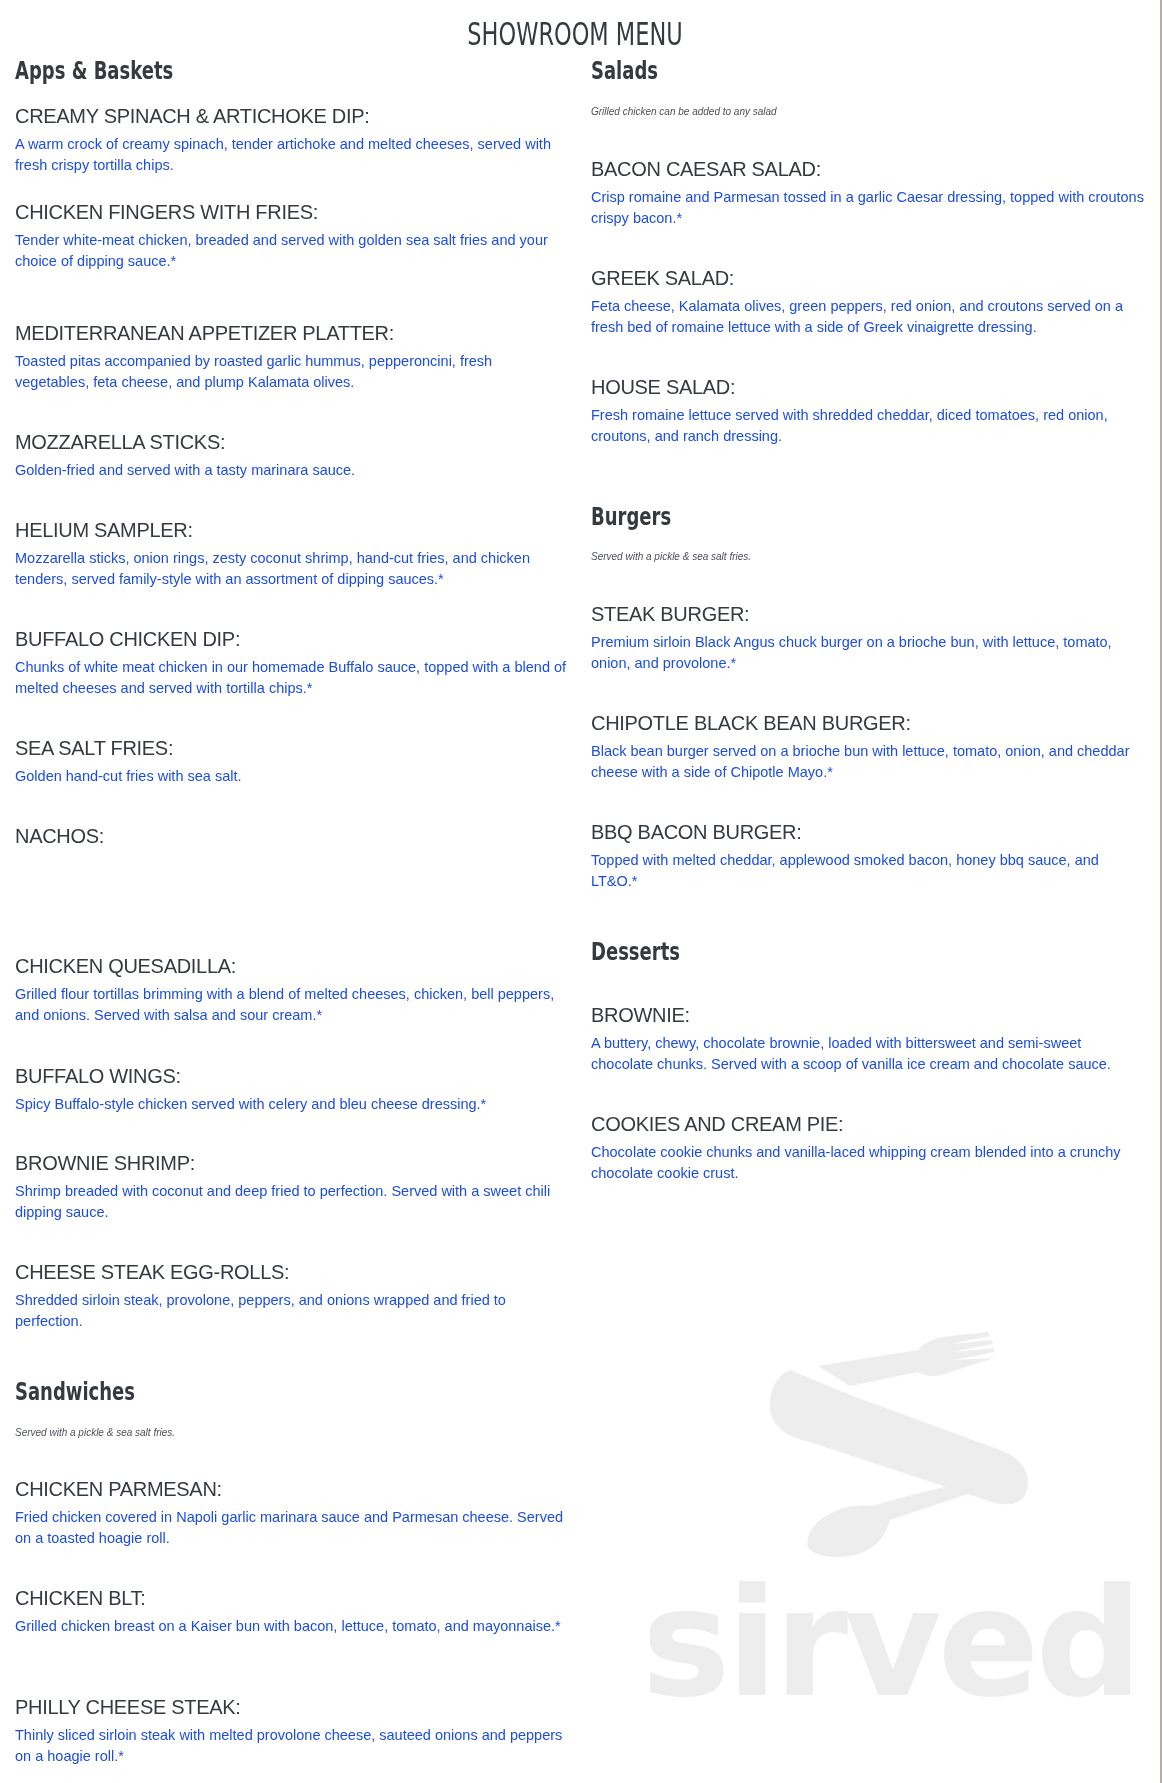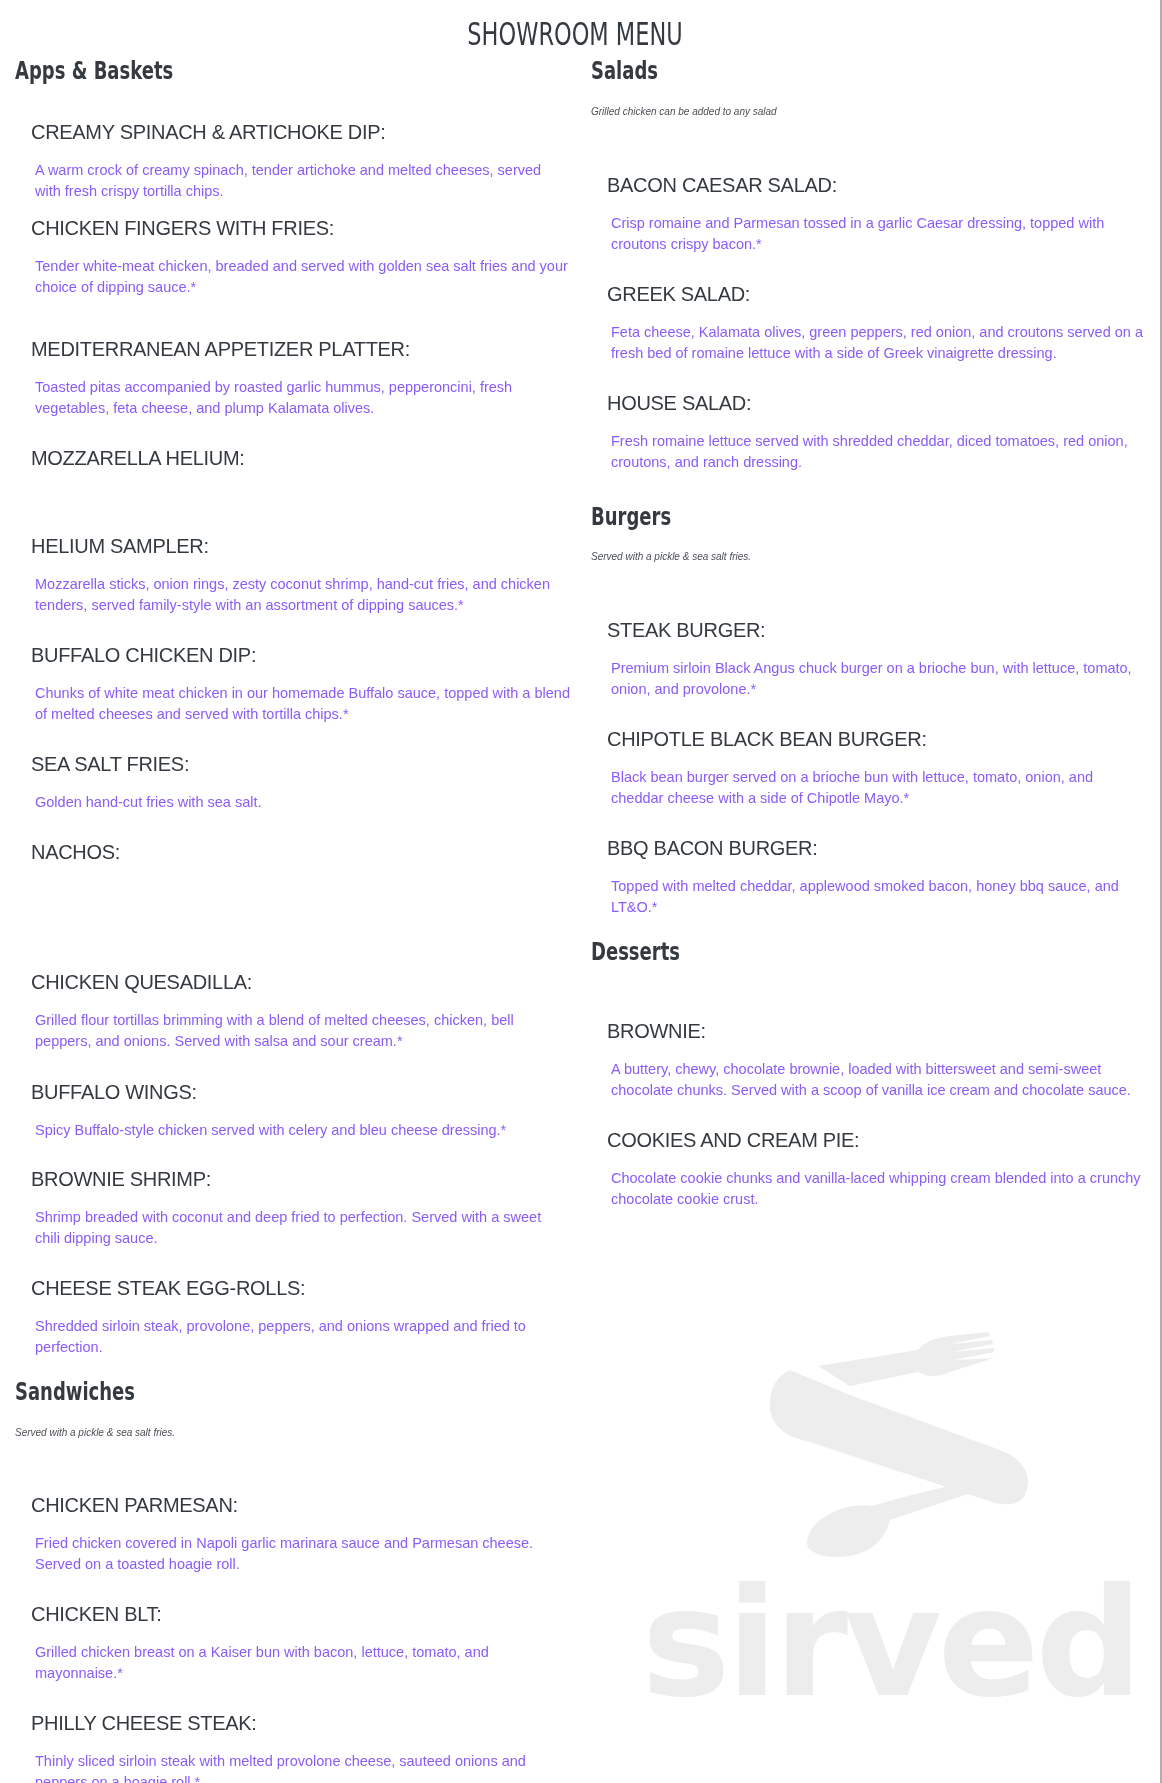--- a/index.html
+++ b/index.html
@@ -24,24 +24,24 @@
     font-size:25px; color:#343a40; white-space:nowrap;
     transform:scaleX(0.72); transform-origin:left top; line-height:30px;
   }
   .sec-sub {
     position:absolute; left:0; font-style:italic; font-size:10px; color:#4a4f55;
     line-height:20px; white-space:nowrap;
   }
   .item { position:absolute; left:0; width:555px; }
   .item-name {
     font-size:20px; color:#343a40; line-height:24px; letter-spacing:-0.3px;
-    white-space:nowrap; margin:16px;
+    white-space:nowrap; margin:0;
   }
   .item-desc {
-    font-size:14.5px; color:#8b5cf6; line-height:21px; margin-top:6px;margin-left:20px;
+    font-size:14.5px; color:#1d4ed8; line-height:21px; margin-top:6px;
   }
   .watermark { position:absolute; left:650px; top:1310px; width:480px; height:400px; pointer-events:none; }
 </style>
 </head>
 <body>
 
 <div class="edge"></div>
 
 <h1 class="title">SHOWROOM MENU</h1>
 
@@ -54,21 +54,22 @@
   </div>
   <div class="item" style="top:200px">
     <div class="item-name">CHICKEN FINGERS WITH FRIES:</div>
     <div class="item-desc">Tender white-meat chicken, breaded and served with golden sea salt fries and your choice of dipping sauce.*</div>
   </div>
   <div class="item" style="top:321px">
     <div class="item-name">MEDITERRANEAN APPETIZER PLATTER:</div>
     <div class="item-desc">Toasted pitas accompanied by roasted garlic hummus, pepperoncini, fresh vegetables, feta cheese, and plump Kalamata olives.</div>
   </div>
   <div class="item" style="top:430px">
-    <div class="item-name">MOZZARELLA HELIUM:</div>
+    <div class="item-name">MOZZARELLA STICKS:</div>
+    <div class="item-desc">Golden-fried and served with a tasty marinara sauce.</div>
   </div>
   <div class="item" style="top:518px">
     <div class="item-name">HELIUM SAMPLER:</div>
     <div class="item-desc">Mozzarella sticks, onion rings, zesty coconut shrimp, hand-cut fries, and chicken tenders, served family-style with an assortment of dipping sauces.*</div>
   </div>
   <div class="item" style="top:627px">
     <div class="item-name">BUFFALO CHICKEN DIP:</div>
     <div class="item-desc">Chunks of white meat chicken in our homemade Buffalo sauce, topped with a blend of melted cheeses and served with tortilla chips.*</div>
   </div>
   <div class="item" style="top:736px">

